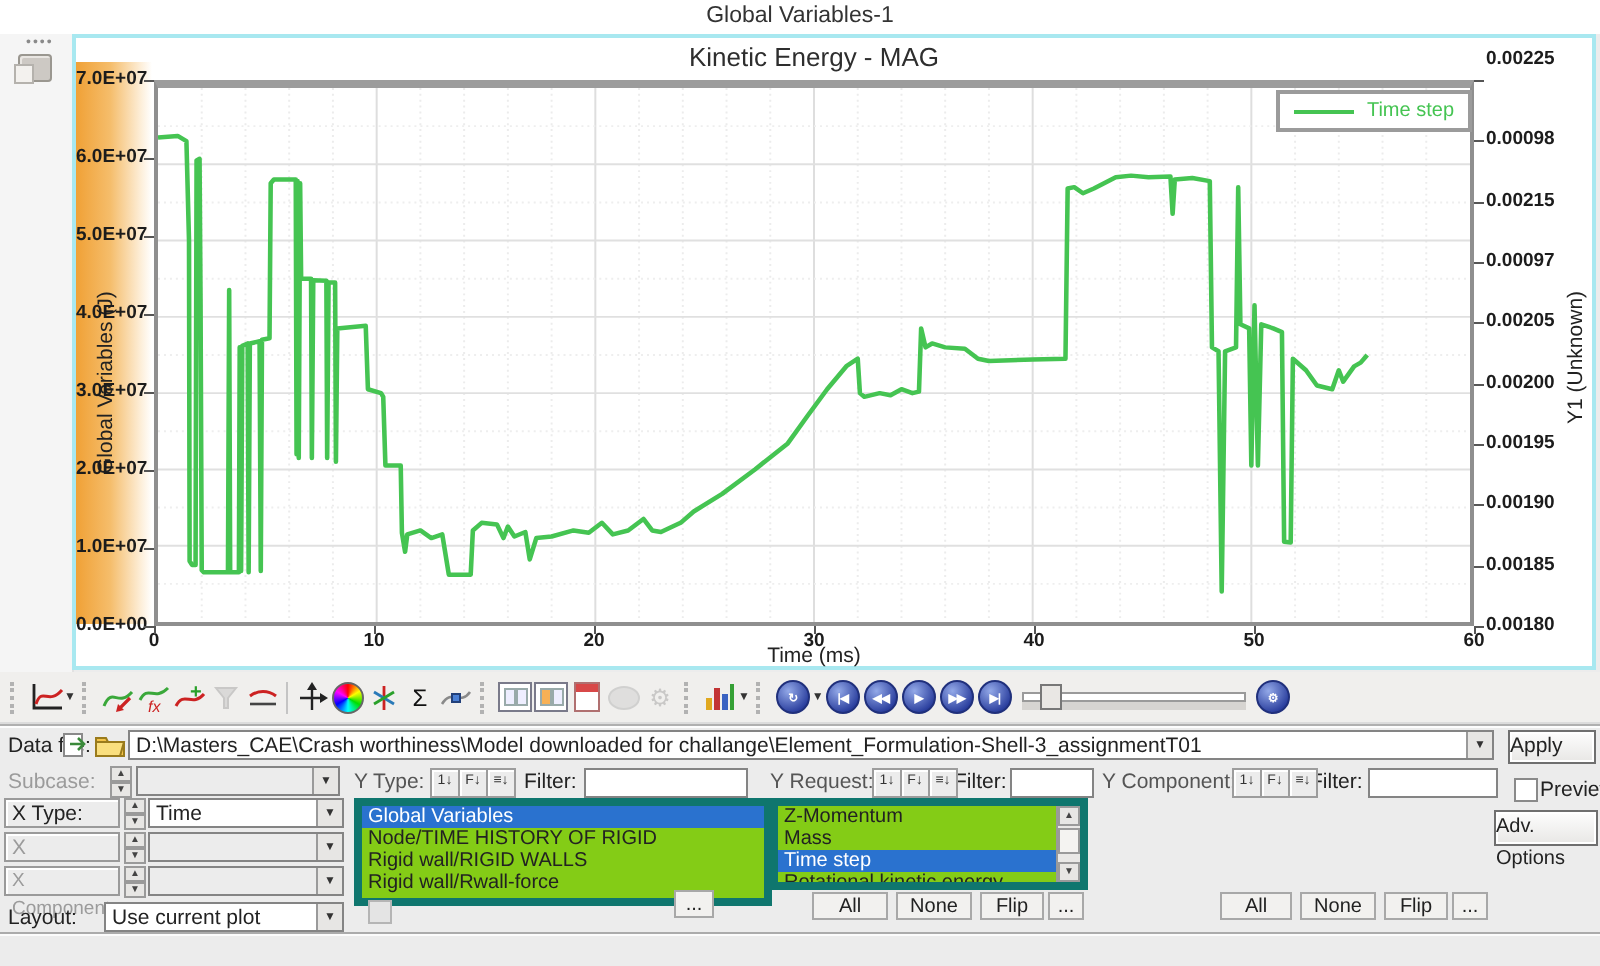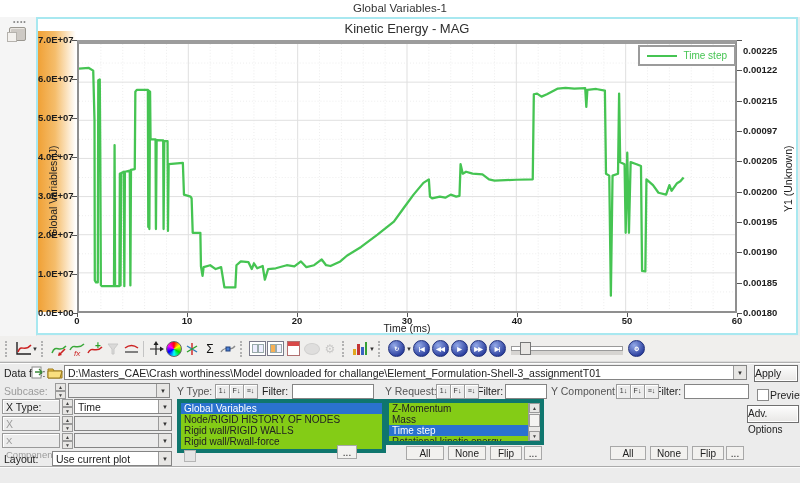--- a/index.html
+++ b/index.html
@@ -186,23 +186,23 @@
     <div class="tick" style="left: 705px; top: 197.01px; width: 40px;">0.00195</div>
     <div class="tmark" style="left: 699px; top: 203.01px; width: 5px; height: 1px;"></div>
     <div class="tick" style="left: 705px; top: 166.68px; width: 40px;">0.00200</div>
     <div class="tmark" style="left: 699px; top: 172.68px; width: 5px; height: 1px;"></div>
     <div class="tick" style="left: 705px; top: 136.35px; width: 40px;">0.00205</div>
     <div class="tmark" style="left: 699px; top: 142.35px; width: 5px; height: 1px;"></div>
     <div class="tick" style="left: 705px; top: 106.02px; width: 40px;">0.00097</div>
     <div class="tmark" style="left: 699px; top: 112.02px; width: 5px; height: 1px;"></div>
     <div class="tick" style="left: 705px; top: 75.69px; width: 40px;">0.00215</div>
     <div class="tmark" style="left: 699px; top: 81.69px; width: 5px; height: 1px;"></div>
-    <div class="tick" style="left: 705px; top: 45.36px; width: 40px;">0.00122</div>
+    <div class="tick" style="left: 705px; top: 45.36px; width: 40px;">0.00098</div>
     <div class="tmark" style="left: 699px; top: 51.36px; width: 5px; height: 1px;"></div>
-    <div class="tick" style="left: 705px; top: 26px; width: 40px;">0.00225</div>
+    <div class="tick" style="left: 705px; top: 5px; width: 40px;">0.00225</div>
     <div class="tmark" style="left: 699px; top: 21.03px; width: 5px; height: 1px;"></div>
     <div class="tick" style="left: 19px; top: 296px; width: 40px; text-align: center;">0</div>
     <div class="tmark" style="left: 39px; top: 294px; width: 1px; height: 4px;"></div>
     <div class="tick" style="left: 129px; top: 296px; width: 40px; text-align: center;">10</div>
     <div class="tmark" style="left: 149px; top: 294px; width: 1px; height: 4px;"></div>
     <div class="tick" style="left: 239px; top: 296px; width: 40px; text-align: center;">20</div>
     <div class="tmark" style="left: 259px; top: 294px; width: 1px; height: 4px;"></div>
     <div class="tick" style="left: 349px; top: 296px; width: 40px; text-align: center;">30</div>
     <div class="tmark" style="left: 369px; top: 294px; width: 1px; height: 4px;"></div>
     <div class="tick" style="left: 459px; top: 296px; width: 40px; text-align: center;">40</div>
@@ -392,21 +392,21 @@
   </div>
   <span class="lbl" style="left:4px;top:90px">Layout:</span>
   <div class="combo" style="left:52px;top:88px;width:120px">
     <span class="ctext">Use current plot</span>
       <span class="carrow">▼</span>
   </div>
 
   
   <div class="list" id="ytype-list" style="left:177px;top:36px;width:201px;height:46px">
       <div class="opt sel">Global Variables</div>
-      <div class="opt">Node/RIGID HISTORY OF NODES</div>
+      <div class="opt">Node/TIME HISTORY OF RIGID</div>
       <div class="opt">Rigid wall/RIGID WALLS</div>
       <div class="opt">Rigid wall/Rwall-force</div>
     </div>
   <span class="cb dis" style="left:184px;top:87px"></span>
   <div class="fbtn" style="left:337px;top:82px;width:20px">...</div>
 
   <div class="list" id="yreq-list" style="left:385px;top:36px;width:159px;height:46px;padding-right:12px;box-sizing:border-box">
 
   <div class="opt">Z-Momentum</div>
       <div class="opt">Mass</div>

